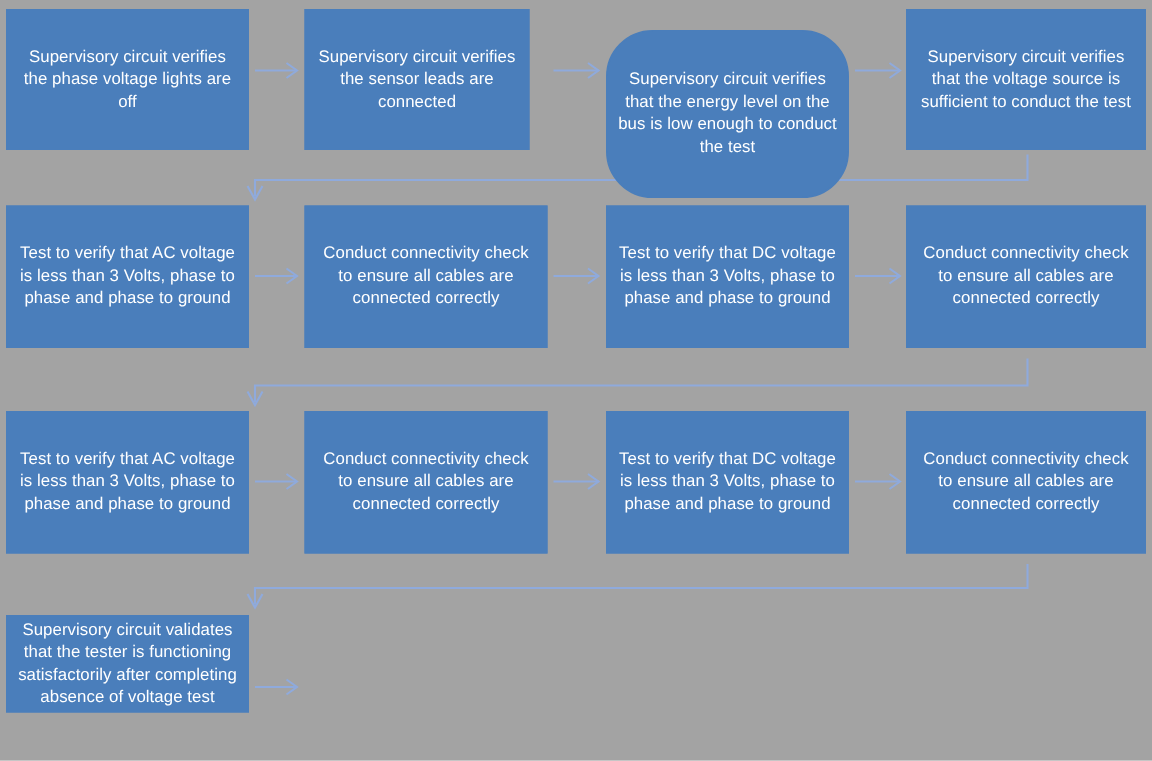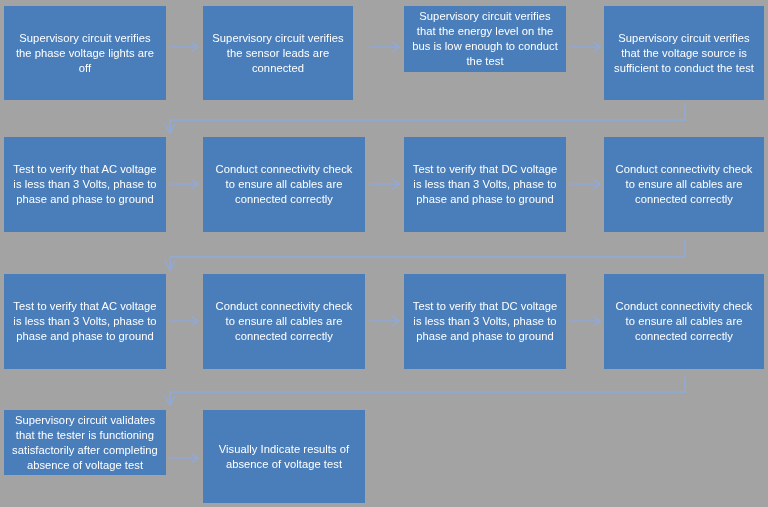--- a/index.html
+++ b/index.html
@@ -120,21 +120,21 @@
 
     </g>
   </svg>
 
   <div class="node" style="left:4px; top:6px; width:162px; height:94px;">
     <span class="node-text">Supervisory circuit verifies the phase voltage lights are off</span>
   </div>
   <div class="node" style="left:203px; top:6px; width:150px; height:94px;">
     <span class="node-text">Supervisory circuit verifies the sensor  leads are connected</span>
   </div>
-  <div class="node" style="left:404px; top:6px; width:162px; height:66px;">
+  <div class="node" style="left:404px; top:20px; width:162px; height:112px;border-radius:31px;">
     <span class="node-text">Supervisory circuit  verifies that the energy level on the bus is low enough to conduct the test</span>
   </div>
   <div class="node" style="left:604px; top:6px; width:160px; height:94px;align-items:center;">
     <span class="node-text">Supervisory circuit verifies that the voltage source is sufficient to conduct the test</span>
   </div>
 
   <div class="node" style="left:4px; top:137px; width:162px; height:95px;">
     <span class="node-text">Test to verify that AC voltage is less than 3 Volts, phase to phase and phase to ground</span>
   </div>
   <div class="node" style="left:203px; top:137px; width:162px; height:95px;">
@@ -156,17 +156,14 @@
   <div class="node" style="left:404px; top:274px; width:162px; height:95px;">
     <span class="node-text">Test to verify that DC voltage is less than 3 Volts, phase to phase and phase to ground</span>
   </div>
   <div class="node" style="left:604px; top:274px; width:160px; height:95px;">
     <span class="node-text">Conduct connectivity check to ensure all cables are connected correctly</span>
   </div>
 
   <div class="node" style="left:4px; top:410px; width:162px; height:65px;">
     <span class="node-text">Supervisory circuit validates that the tester is functioning satisfactorily after  completing absence of voltage test</span>
   </div>
-  <div class="node" style="left:203px; top:410px; width:162px; height:93px;">
-    <span class="node-text">Visually Indicate results of absence of voltage test</span>
-  </div>
 
 </div>
 
 </body></html>

